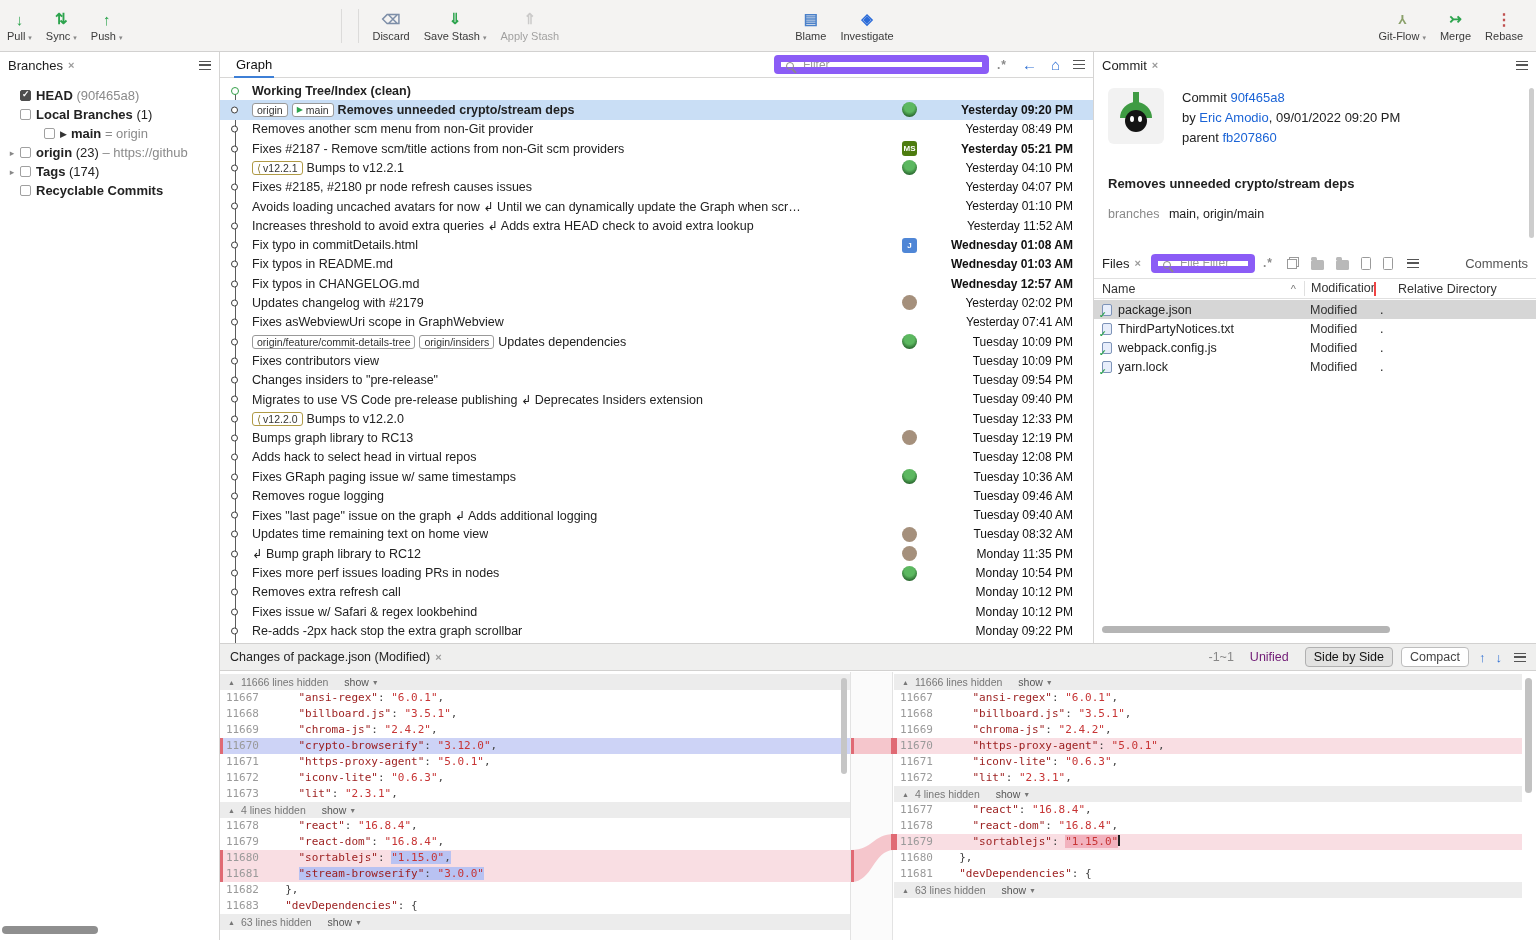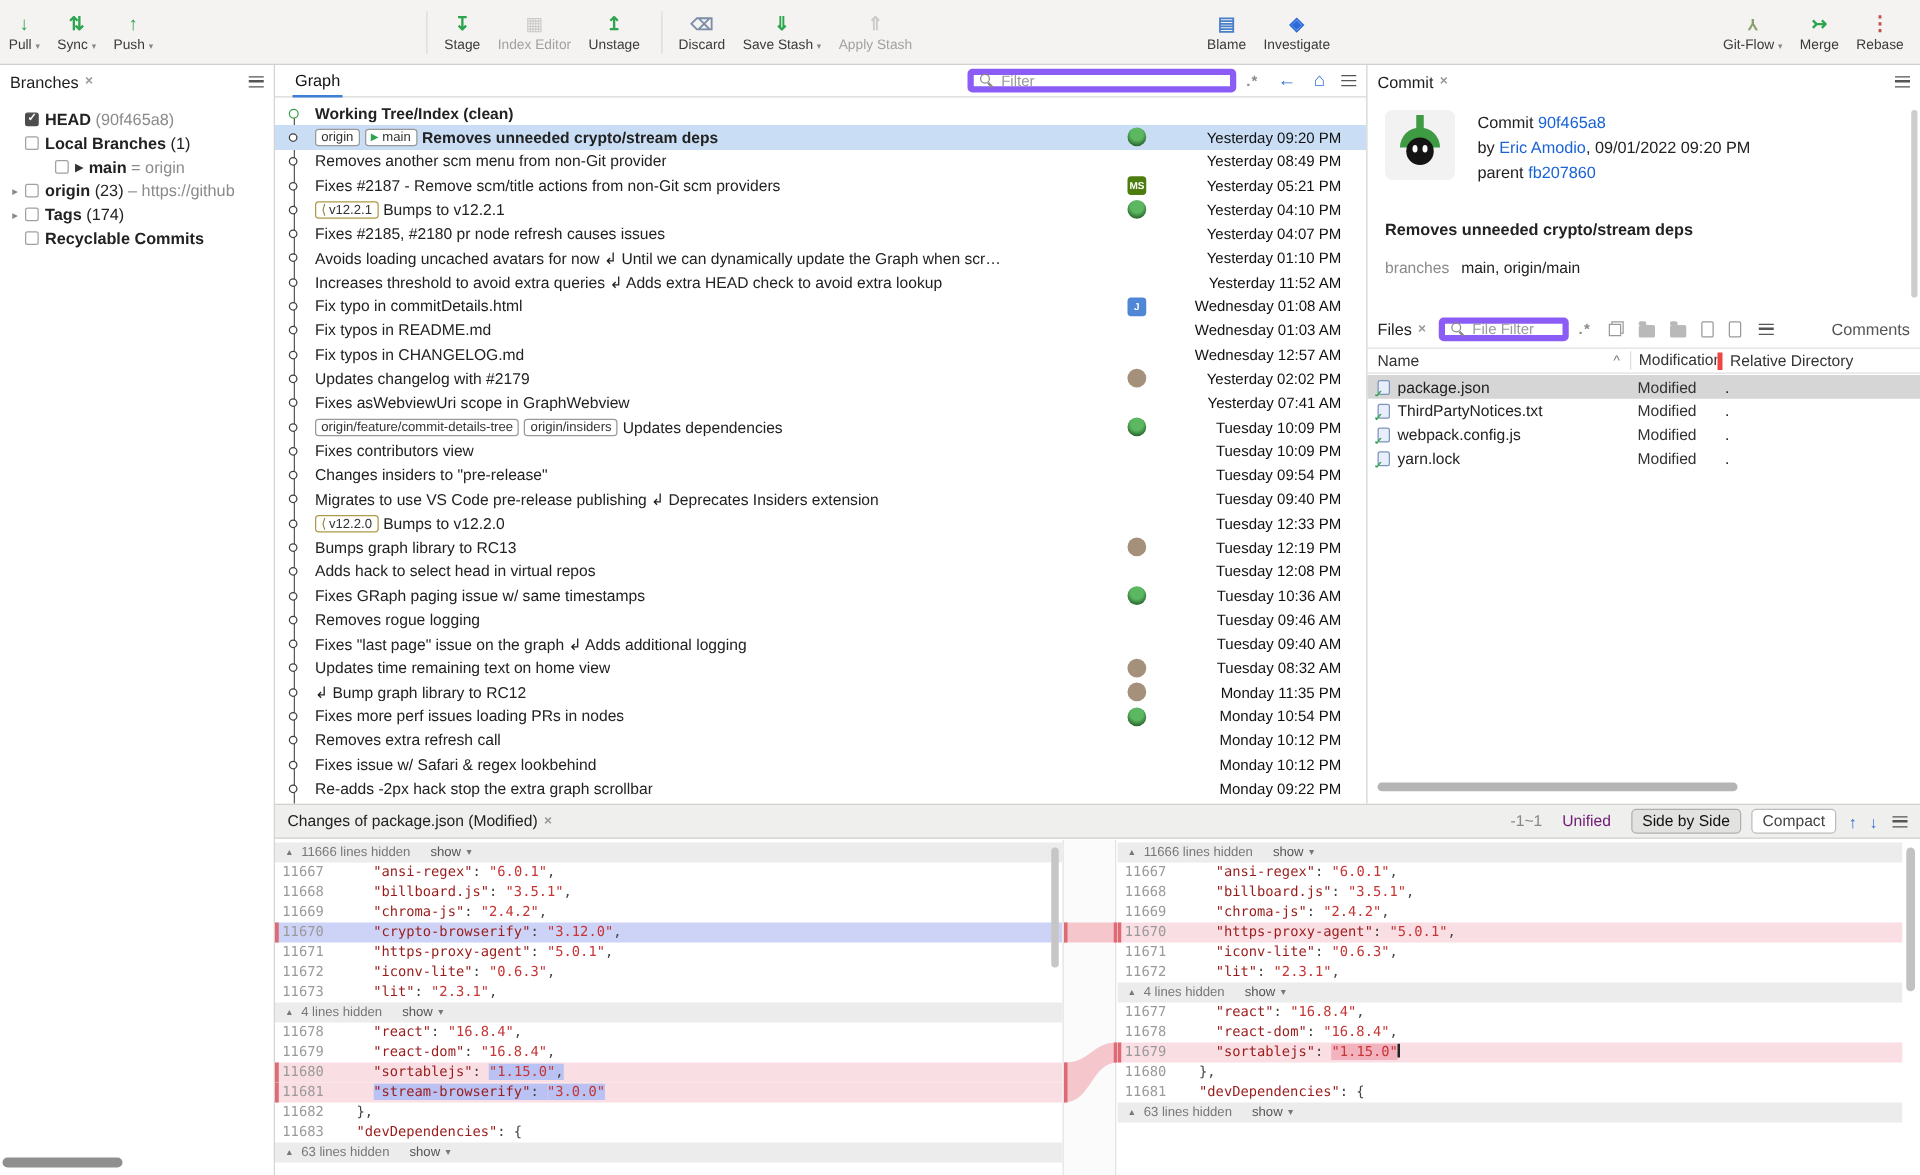--- a/index.html
+++ b/index.html
@@ -36,21 +36,21 @@
   .tbg3{margin-left:222px}
   .tbg4{margin-left:auto;margin-right:6px}
 
   
   .panel-header{height:26px;display:flex;align-items:center;padding:0 8px;font-size:13px;color:#1d1d1d}
   .close-x{color:#9a9a9a;font-size:11px;margin-left:5px}
   .close-x::before{content:"×";font-weight:bold}
   .hb{width:12px;height:9px;border-top:1.6px solid #555;border-bottom:1.6px solid #555;position:relative;flex:none}
   .hb::after{content:"";position:absolute;left:0;right:0;top:2.7px;height:1.6px;background:#555}
   .ml-auto{margin-left:auto}
-  .searchbox{display:flex;align-items:center;height:19px;border:5px solid #8b5cf6;border-radius:4px;
+  .searchbox{display:flex;height:19px;border:7px solid #8b5cf6;border-radius:4px;
              background:#fff;padding:0 5px}
   .mag{width:11px;height:11px;position:relative;margin-right:4px;flex:none}
   .mag::before{content:"";position:absolute;width:6px;height:6px;border:1.4px solid #8a8a8a;border-radius:50%;left:0;top:0}
   .mag::after{content:"";position:absolute;width:4.5px;height:1.5px;background:#8a8a8a;transform:rotate(45deg);left:6px;top:8px}
   .searchbox input{border:none;outline:none;flex:1;font-size:12px;font-family:inherit;color:#333;background:transparent;min-width:0}
   .searchbox input::placeholder{color:#9b9b9b}
   .regex{font-size:12px;color:#8a8a8a;margin:0 8px;font-weight:bold;letter-spacing:1px}
   .navic{font-size:15px;color:#2e6fd4;margin:0 7px;font-weight:bold}
 
   
@@ -87,21 +87,21 @@
   .chip.tag{border-color:#b09a45}
   .chip.tag::before{content:"⟨";color:#8f7d35;margin-right:2px}
   .cmsg{overflow:hidden;text-overflow:ellipsis;flex:0 1 auto}
   .cmsg.b{font-weight:bold}
   .csp{flex:1 0 8px}
   .avatar{width:15px;height:15px;border-radius:50%;margin-right:6px;flex:none}
   .avatar.badge{border-radius:3px;color:#fff;font-size:8px;font-weight:bold;display:flex;align-items:center;justify-content:center}
   .avatar.marvin{background:radial-gradient(circle at 50% 35%,#5cb860 0 40%,#2c6b31 75%)}
   .avatar.photo{background:#a5907c}
   .cdate{width:150px;text-align:right;font-size:12px;color:#111;flex:none}
-  .cdate.b{font-weight:normal}
+  .cdate.b{font-weight:bold}
 
   
   #rightpanel{position:absolute;left:1093px;top:52px;width:443px;height:591px;border-left:1px solid #d5d4d3;background:#fff}
   #commit-info{position:absolute;left:14px;top:36px;right:18px;font-size:13px}
   .ci-top{display:flex;gap:18px}
   .ci-lines{line-height:20px}
   .ci-lines a{color:#1a63d6;}
   .ci-msg{font-weight:bold;margin-top:28px}
   .ci-branches{margin-top:16px;font-size:12.5px}
   .lbl{color:#8a8a8a;margin-right:6px}
@@ -112,21 +112,21 @@
   .i-ext::before{content:"";position:absolute;right:0;top:0;width:8px;height:8px;border:1.3px solid #9a9a9a}
   .i-ext::after{content:"";position:absolute;left:0;bottom:0;width:8px;height:8px;border:1.3px solid #9a9a9a;background:#fff}
   .i-folder{width:13px;height:10px;background:#b9b9b9;border-radius:1.5px;position:relative;margin-top:3px}
   .i-folder::before{content:"";position:absolute;top:-3px;left:0;width:6px;height:3px;background:#b9b9b9;border-radius:1.5px 1.5px 0 0}
   .i-page{width:10px;height:13px;border:1.3px solid #9a9a9a;border-radius:1.5px}
   #files-head{position:absolute;left:0;top:226px;right:0;height:21px;border-top:1px solid #e0e0e0;border-bottom:1px solid #e0e0e0;
               display:flex;align-items:center;font-size:12.5px;color:#333}
   .fh1{width:210px;padding-left:8px;display:flex;align-items:center;overflow:hidden}
   .sort{margin-left:auto;margin-right:8px;color:#777;font-size:11px}
   .fh2{width:70px;padding-left:6px;border-left:1px solid #e0e0e0;overflow:hidden;white-space:nowrap;height:15px}
-  .fh3{flex:1;padding-left:6px;border-left:4px solid #ef4444;overflow:hidden;white-space:nowrap}
+  .fh3{flex:1;padding-left:22px;border-left:2px solid #ef4444;overflow:hidden;white-space:nowrap}
   #files-rows{position:absolute;left:0;top:248px;right:0}
   .frow{display:flex;height:19px;align-items:center;font-size:12.5px}
   .frow.selected{background:#d6d6d6}
   .fc1{width:210px;padding-left:8px;display:flex;align-items:center;gap:6px;overflow:hidden;white-space:nowrap}
   .fc2{width:70px;padding-left:6px;color:#333}
   .fc3{flex:1;padding-left:6px}
   .ficon{width:10px;height:12px;border:1.2px solid #7d93b8;border-radius:2px;background:#e8eefb;position:relative;flex:none}
   .ficon::after{content:"✓";position:absolute;left:-4px;bottom:-5px;color:#2da44e;font-size:9px;font-weight:bold}
   .rp-hthumb{position:absolute;left:8px;top:574px;width:288px;height:7px;background:#b5b5b5;border-radius:4px}
   .rp-vthumb{position:absolute;right:2px;top:36px;width:5px;height:150px;background:#cdcdcd;border-radius:3px}
@@ -179,34 +179,20 @@
         <div class="tbitem">
           <span class="tb-ic ic-sync"></span>
           <span class="lab">Sync<span class="crt">▾</span></span>
         </div>
         <div class="tbitem">
           <span class="tb-ic ic-push"></span>
           <span class="lab">Push<span class="crt">▾</span></span>
         </div>
       </div>
       <div class="tbsep sep1"></div>
-      <div class="tbgroup tbg1">
-        <div class="tbitem">
-          <span class="tb-ic ic-stage"></span>
-          <span class="lab">Stage</span>
-        </div>
-        <div class="tbitem disabled">
-          <span class="tb-ic ic-index"></span>
-          <span class="lab">Index Editor</span>
-        </div>
-        <div class="tbitem">
-          <span class="tb-ic ic-unstage"></span>
-          <span class="lab">Unstage</span>
-        </div>
-      </div>
       <div class="tbsep sep2"></div>
       <div class="tbgroup tbg2">
         <div class="tbitem">
           <span class="tb-ic ic-discard"></span>
           <span class="lab">Discard</span>
         </div>
         <div class="tbitem">
           <span class="tb-ic ic-save"></span>
           <span class="lab">Save Stash<span class="crt">▾</span></span>
         </div>

